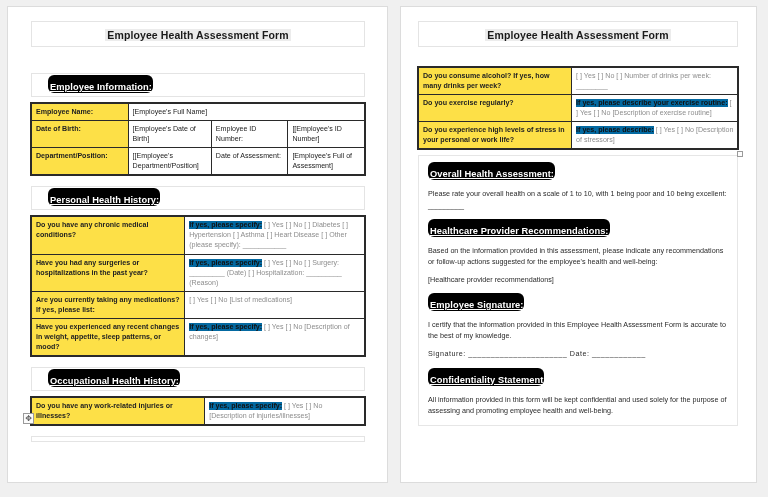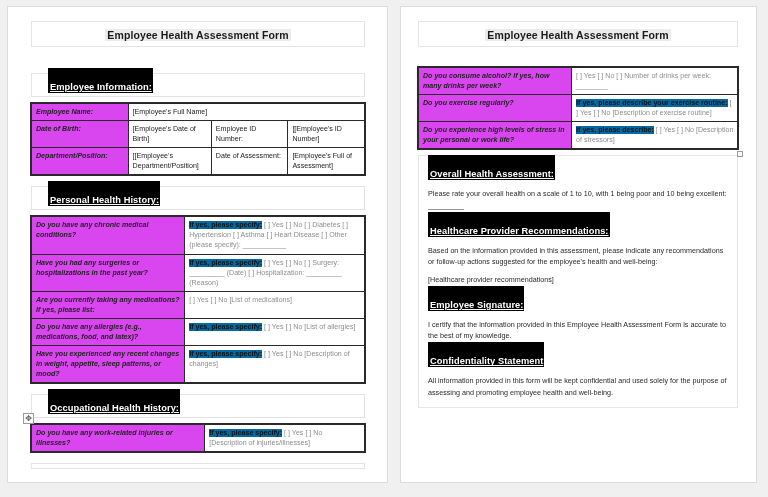--- a/index.html
+++ b/index.html
@@ -54,45 +54,45 @@
   .heading-box {
     border: 1px solid #e4e4e4;
     padding: 2px 3px 2px 16px;
   }
   .heading-text {
     display: inline;
     background: #000000;
     color: #ffffff;
     font-weight: bold;
     font-size: 9.3px;
-    padding: 14px 1px 1px 2px;
+    padding: 7px 1px 1px 2px;
     text-decoration: underline;
     letter-spacing: .05px;
+    border-radius: 6px;
   }
 
   
   table.form-table {
     border-collapse: collapse;
     width: 100%;
     table-layout: fixed;
   }
   table.form-table td {
     border: 1px solid #2a2a2a;
     vertical-align: top;
     padding: 3px 3px 3px 4px;
     font-size: 7.1px;
     line-height: 1.42;
     color: #222;
   }
   table.form-table.thick { outline: 1px solid #2a2a2a; }
   .lbl {
     font-weight: bold;
     color: #111;
-    background: #d946ef;
-    font-style: italic;
+    background: #fde047;
   }
   .lbl-plain { font-weight: normal; color: #111; }
   .ph { color: #8d8d8d; }
   .bold-inline { font-weight: bold; color: #111; background: #0369a1; }
   .vmid { vertical-align: middle; }
 
   
   .content-box {
     border: 1px solid #e6e6e6;
     padding: 7px 9px 9px 9px;
@@ -190,24 +190,20 @@
           </tr>
           <tr>
             <td class="lbl vmid">Have you had any surgeries or hospitalizations in the past year?</td>
             <td><span class="bold-inline">If yes, please specify:</span><span class="ph"> [ ] Yes [ ] No [ ] Surgery: _________ (Date) [ ] Hospitalization: _________ (Reason)</span></td>
           </tr>
           <tr>
             <td class="lbl vmid">Are you currently taking any medications? If yes, please list:</td>
             <td class="vmid"><span class="bold-inline"></span><span class="ph">[ ] Yes [ ] No [List of medications]</span></td>
           </tr>
           <tr>
-            <td class="lbl vmid">Do you have any allergies (e.g., medications, food, and latex)?</td>
-            <td><span class="bold-inline">If yes, please specify:</span><span class="ph"> [ ] Yes [ ] No [List of allergies]</span></td>
-          </tr>
-          <tr>
             <td class="lbl vmid">Have you experienced any recent changes in weight, appetite, sleep patterns, or mood?</td>
             <td class="vmid"><span class="bold-inline">If yes, please specify:</span><span class="ph"> [ ] Yes [ ] No [Description of changes]</span></td>
           </tr>
         </tbody>
       </table>
 
       <div class="spacer-md"></div>
 
       <div class="heading-box">
         <span class="heading-text">Occupational Health History:</span>
@@ -285,20 +281,21 @@
           <span class="heading-text">Healthcare Provider Recommendations:</span>
         </div>
         <p class="para">Based on the information provided in this assessment, please indicate any recommendations or follow-up actions suggested for the employee's health and well-being:</p>
         <p class="para">[Healthcare provider recommendations]</p>
 
         <div style="height:9px"></div>
         <div class="heading-box" style="border:none; padding:0">
           <span class="heading-text">Employee Signature:</span>
         </div>
         <p class="para">I certify that the information provided in this Employee Health Assessment Form is accurate to the best of my knowledge.</p>
+        <p class="para sig-line">Signature: ______________________ Date: ____________</p>
 
         <div style="height:9px"></div>
         <div class="heading-box" style="border:none; padding:0">
           <span class="heading-text">Confidentiality Statement</span>
         </div>
         <p class="para">All information provided in this form will be kept confidential and used solely for the purpose of assessing and promoting employee health and well-being.</p>
 
       </div>
     </div>
   </div>

